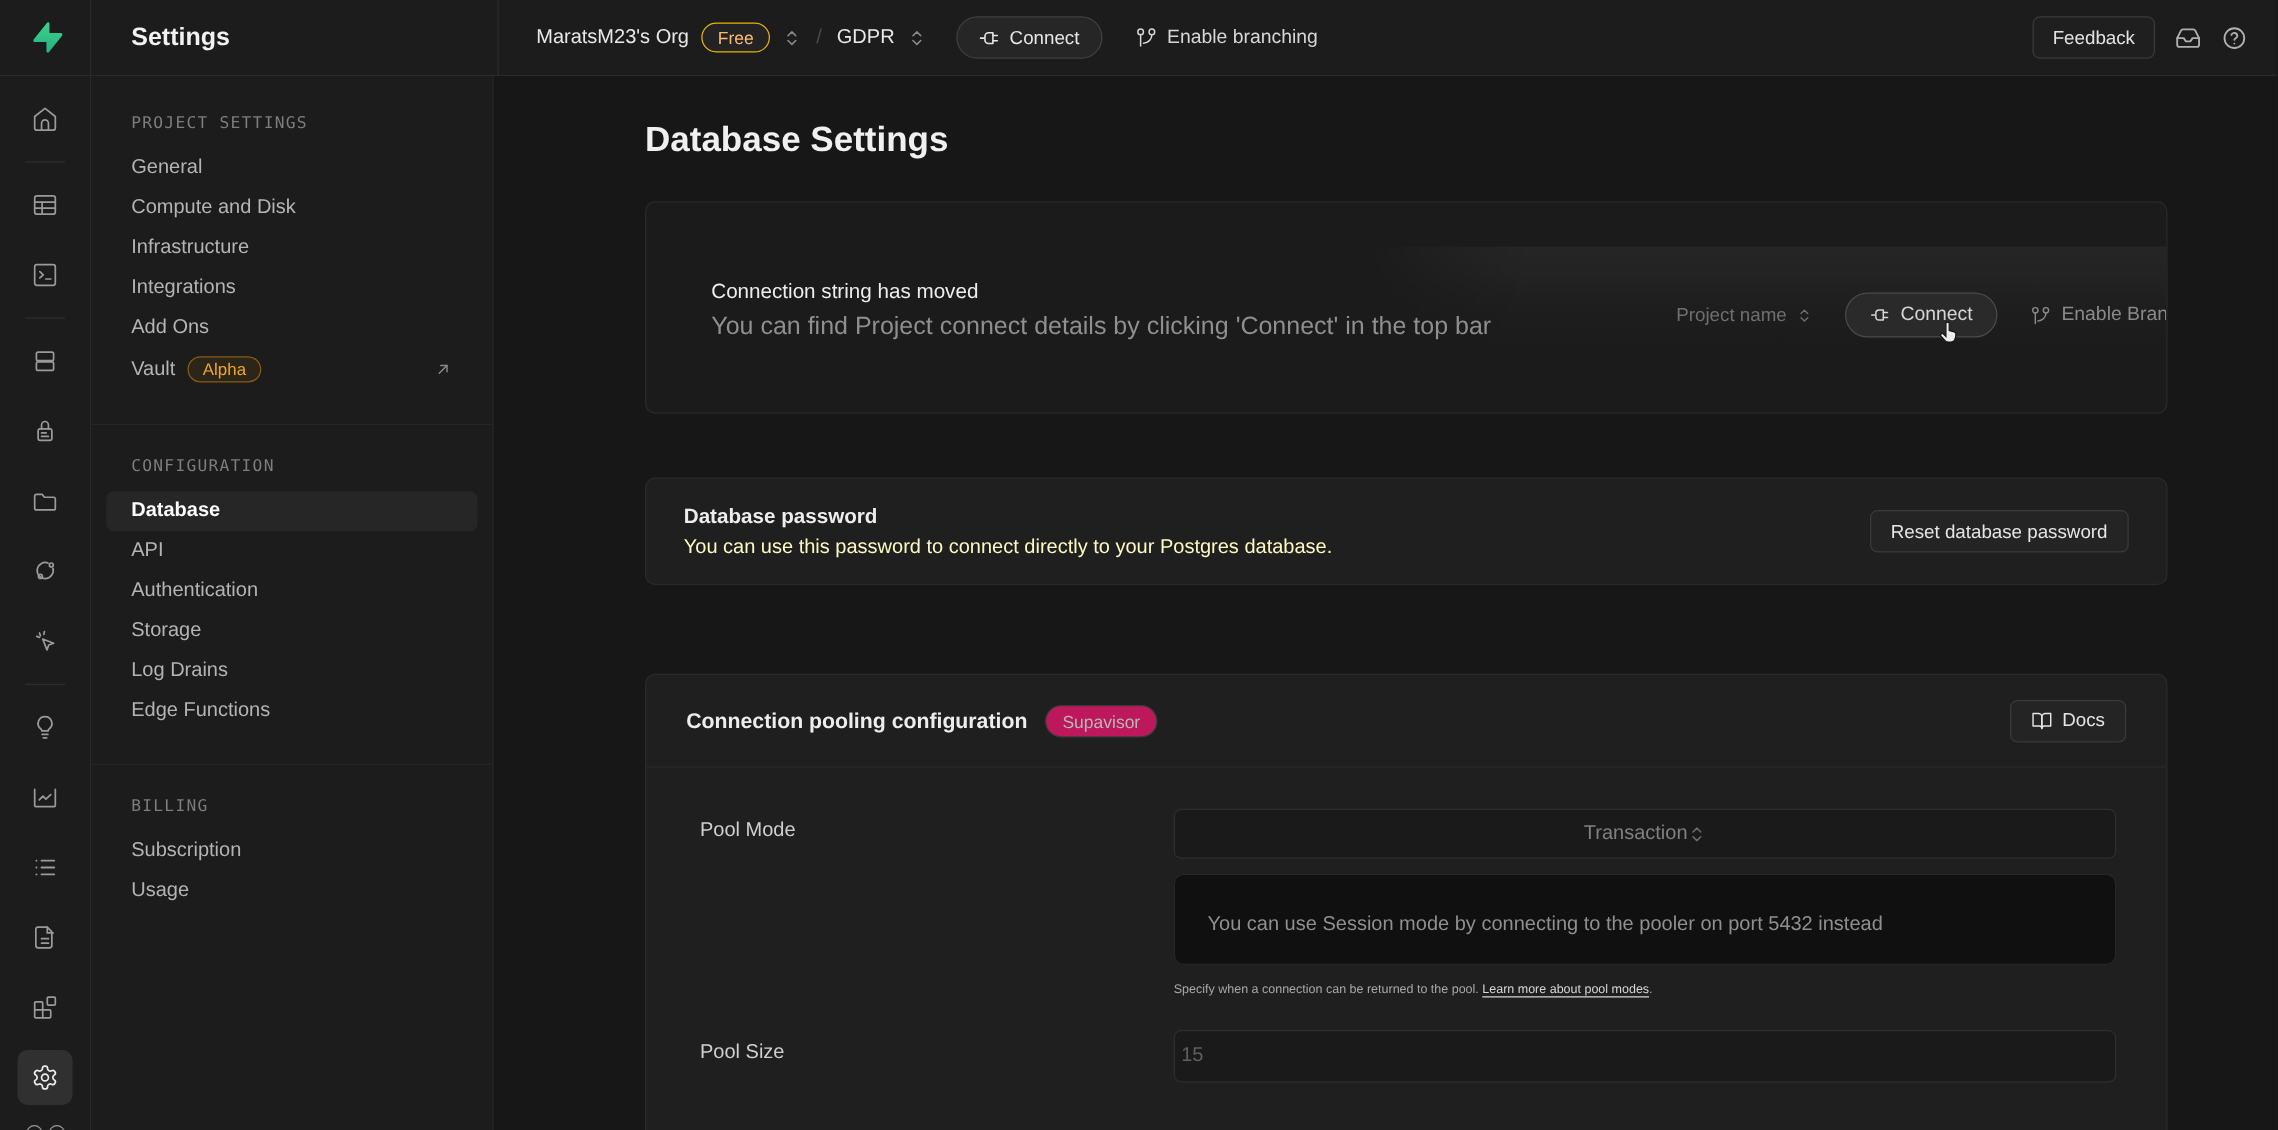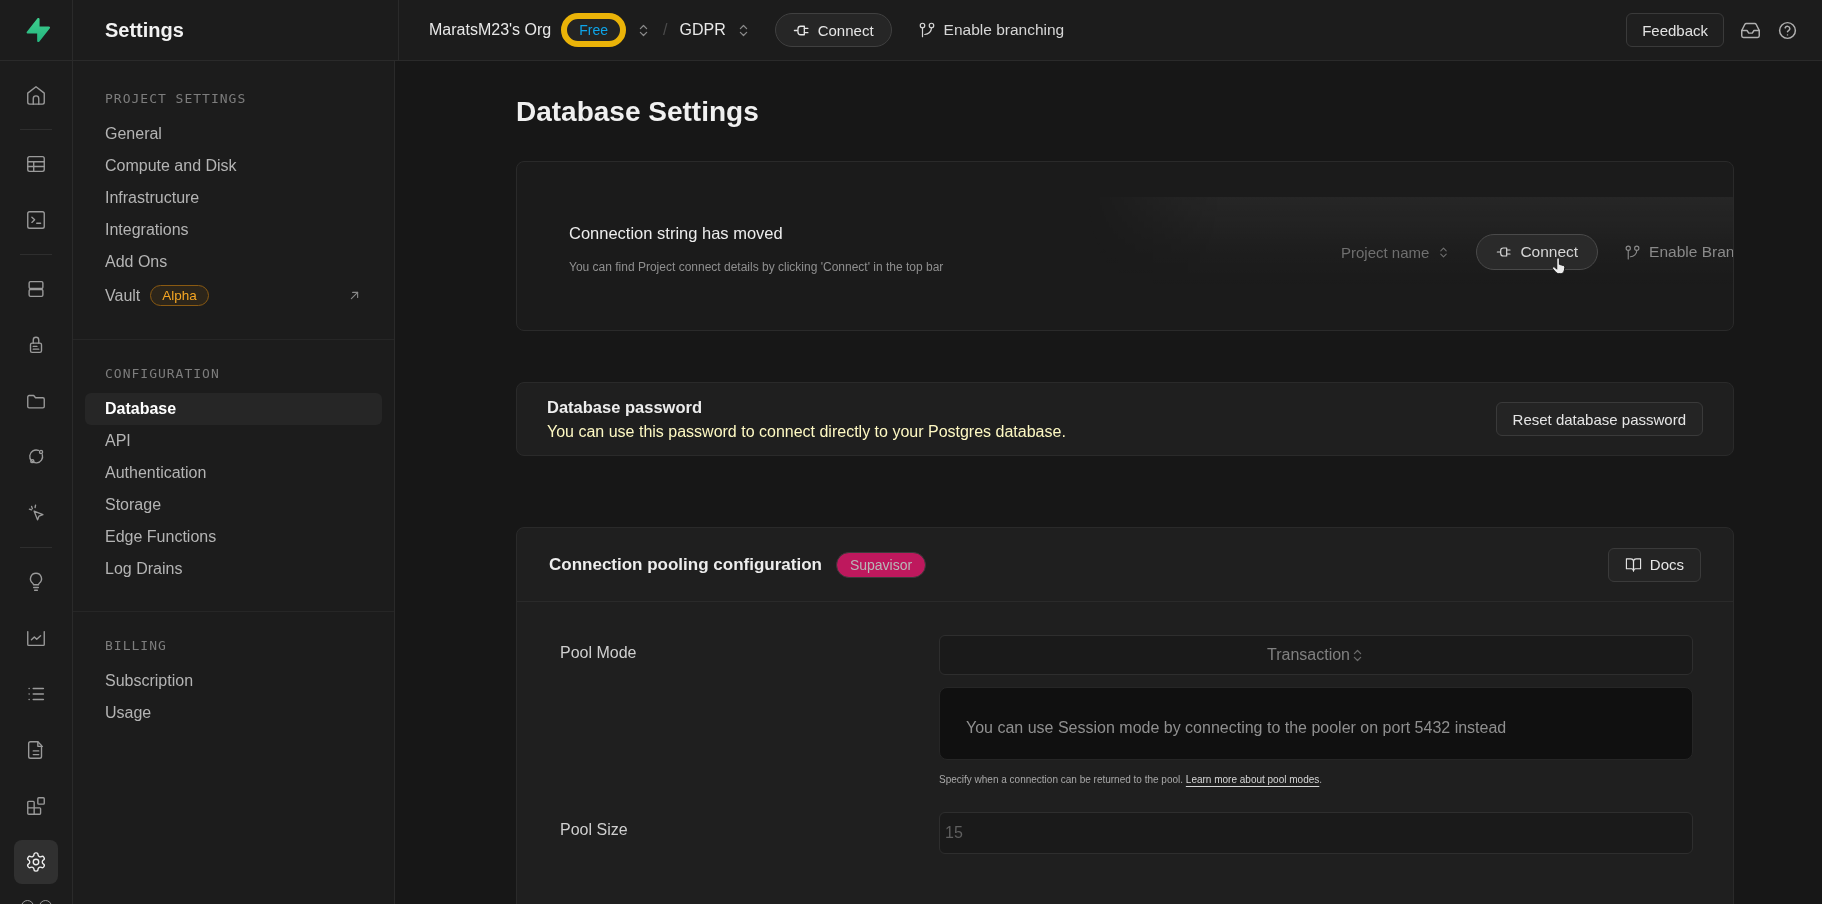--- a/index.html
+++ b/index.html
@@ -14,21 +14,21 @@
   
   .topbar { height:61px; flex:0 0 61px; background:#1c1c1c; border-bottom:1px solid #2a2a2a;
             display:flex; align-items:stretch; }
   .logo-cell { width:73px; flex:0 0 73px; display:flex; align-items:center; justify-content:center;
                border-right:1px solid #2a2a2a; }
   .title-cell { width:326px; flex:0 0 326px; display:flex; align-items:center; padding-left:32px;
                 border-right:1px solid #2a2a2a; }
   .title-cell .app-title { font-size:20px; font-weight:700; color:#f2f2f2; }
   .crumbs { display:flex; align-items:center; gap:10px; padding-left:30px; flex:1 1 auto; min-width:0; }
   .crumb-org { font-size:16px; font-weight:500; color:#e8e8e8; }
-  .pill-badge { border:6px solid #eab308; background:#232323; color:#0ea5e9; font-size:14px;
+  .pill-badge { border:1px solid #eab308; background:#232323; color:#fdba74; font-size:14px;
                 border-radius:999px; padding:3px 12px; }
   .icon-updown { color:#8a8a8a; display:flex; align-items:center; }
   .crumb-slash { color:#4a4a4a; font-size:16px; padding:0 2px; }
   .crumb-project { font-size:16px; font-weight:500; color:#e8e8e8; }
   .connect-btn { display:flex; align-items:center; gap:8px; height:34px; padding:0 17px; margin-left:14px;
                  background:#262626; border:1px solid #404040; border-radius:999px; color:#e6e6e6;
                  font-size:15px; cursor:pointer; }
   .branch-btn { display:flex; align-items:center; gap:8px; margin-left:16px; background:none; border:none;
                 color:#d6d6d6; font-size:15.5px; cursor:pointer; }
   .topbar-right { display:flex; align-items:center; gap:16px; padding-right:24px; }
@@ -66,35 +66,35 @@
   
   .content { flex:1 1 auto; background:#171717; overflow:hidden; padding:35px 88px 0 121px; }
   .page-title { font-size:28px; font-weight:700; color:#f0f0f0; margin-bottom:33px; }
 
   .card { border:1px solid #2a2a2a; border-radius:8px; }
 
   
   .card-moved { background:#1b1b1b; height:170px; position:relative; overflow:hidden; margin-bottom:51px; }
   .card-moved .text-block { padding:62px 0 0 52px; position:relative; z-index:2; }
   .card-moved .card-title { font-size:16.5px; font-weight:400; color:#ededed; }
-  .card-moved .card-desc { font-size:12px; color:#8f8f8f; margin-top:17px; }
+  .card-moved .card-desc { font-size:20px; color:#8f8f8f; margin-top:7px; }
   .mini-graphic { position:absolute; right:0; top:35px; width:650px; height:92px; z-index:1; overflow:hidden;
                   border-top-left-radius:10px;
                   background:linear-gradient(to bottom, rgba(255,255,255,0.05), rgba(255,255,255,0.015) 55%, rgba(255,255,255,0));
                   -webkit-mask-image:linear-gradient(to right, transparent 0, #000 140px);
                   mask-image:linear-gradient(to right, transparent 0, #000 140px); }
   .mini-row { display:flex; align-items:center; height:100%; padding:18px 0 0 258px; gap:26px; white-space:nowrap; }
   .g-project { display:flex; align-items:center; gap:8px; color:#6f6f6f; font-size:15px; font-weight:500; }
   .g-connect { display:flex; align-items:center; gap:8px; height:36px; padding:0 19px; background:#2a2a2a;
                border:1px solid #4a4a4a; border-radius:999px; color:#d6d6d6; font-size:15.5px; }
   .g-branch { display:flex; align-items:center; gap:8px; color:#8a8a8a; font-size:15.5px; }
   .hand-cursor { position:absolute; left:465px; top:58px; }
 
   
-  .card-password { background:#1f1f1f; height:74px; display:flex; align-items:center;
+  .card-password { background:#1f1f1f; height:86px; display:flex; align-items:center;
                    justify-content:space-between; padding:0 30px; margin-bottom:71px; }
   .card-password .card-title { font-size:16.5px; font-weight:700; color:#ededed; }
   .card-password .card-desc { font-size:16px; color:#fef9c3; margin-top:6px; }
   .btn-secondary { display:flex; align-items:center; gap:8px; height:34px; padding:0 16px; background:#242424;
                    border:1px solid #3a3a3a; border-radius:6px; color:#e5e5e5; font-size:15px; cursor:pointer; white-space:nowrap; }
 
   
   .card-pooling { background:#1f1f1f; }
   .pooling-header { height:74px; display:flex; align-items:center; gap:14px; padding:0 32px;
                     border-bottom:1px solid #2a2a2a; }
@@ -365,22 +365,22 @@
           </span>
         </div>
       </section>
       <hr>
       <section>
         <div class="nav-section-title">CONFIGURATION</div>
         <div class="nav-item active">Database</div>
         <div class="nav-item">API</div>
         <div class="nav-item">Authentication</div>
         <div class="nav-item">Storage</div>
+        <div class="nav-item">Log Drains</div>
         <div class="nav-item">Edge Functions</div>
-        <div class="nav-item">Log Drains</div>
       </section>
       <hr>
       <section>
         <div class="nav-section-title">BILLING</div>
         <div class="nav-item">Subscription</div>
         <div class="nav-item">Usage</div>
       </section>
     </aside>
 
     <main class="content">

